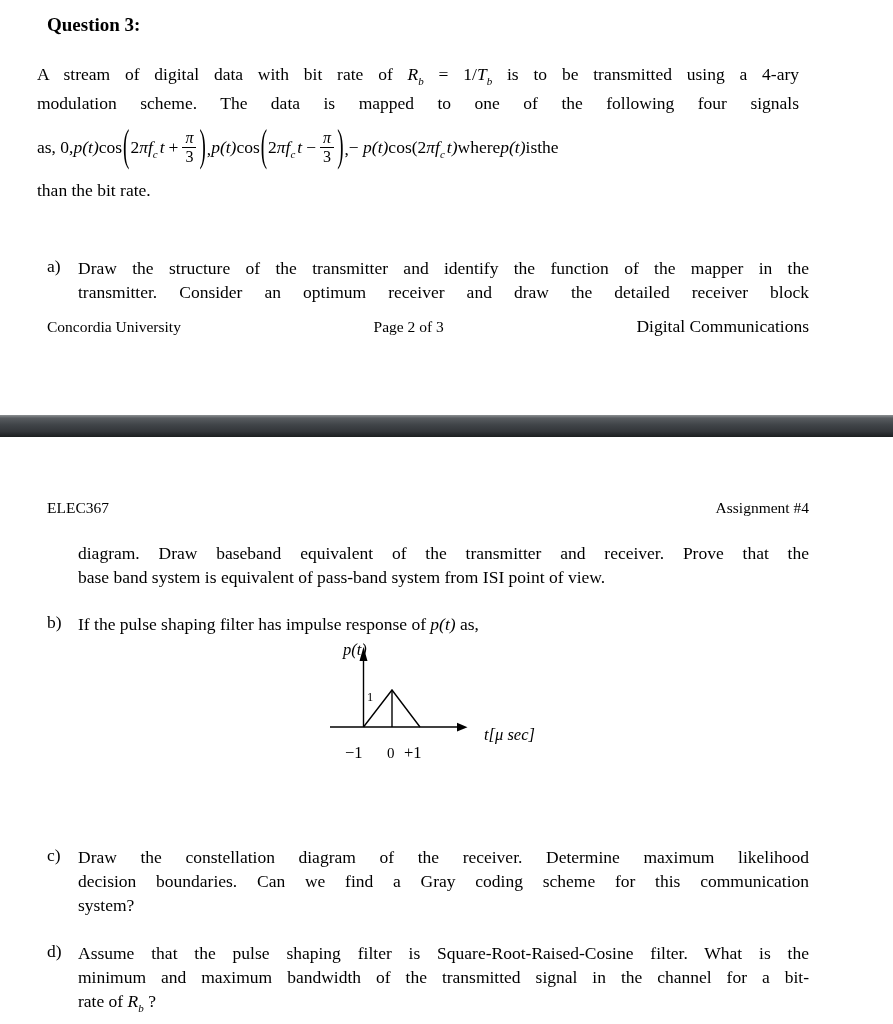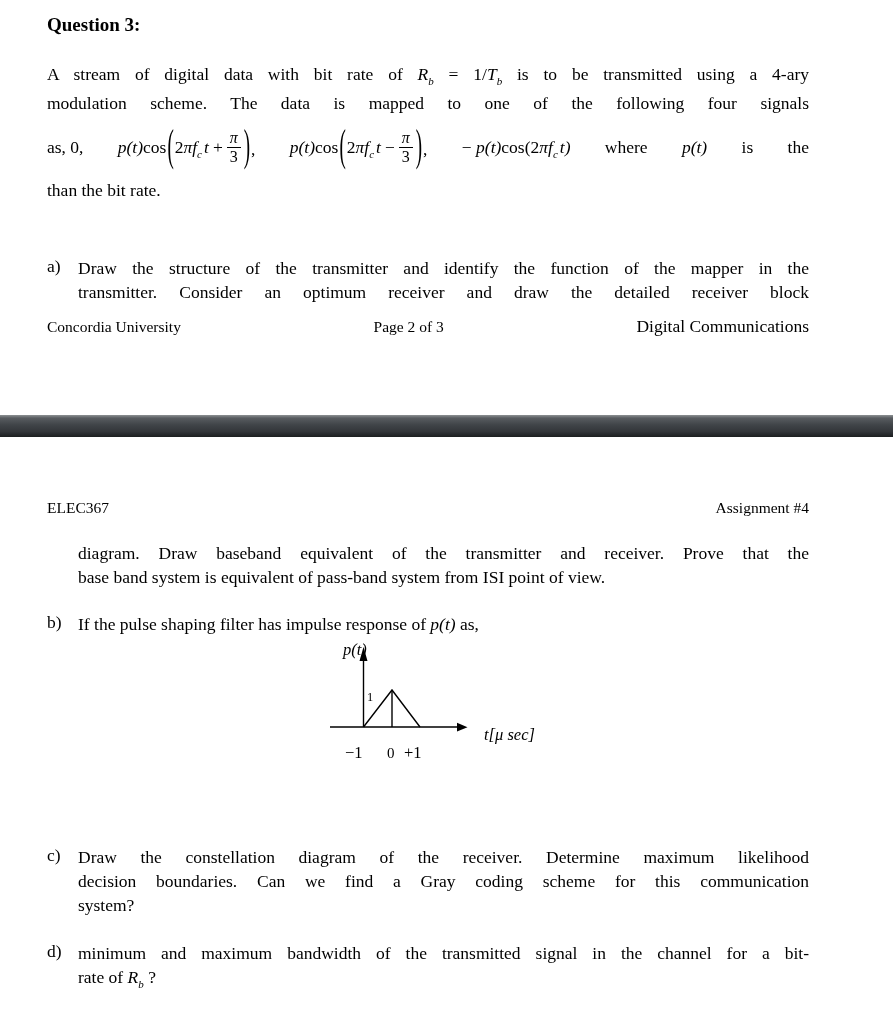--- a/index.html
+++ b/index.html
@@ -8,21 +8,21 @@
   .abs{position:absolute;}
   .jl{text-align:justify;text-align-last:justify;}
   .it{font-style:italic;}
   .heading{font-weight:bold;font-size:19px;}
   .ln{height:29px;line-height:29px;}
   .ln24{height:24px;line-height:24px;}
   sub.m{font-size:11px;font-style:italic;line-height:0;}
   .hang{position:absolute;left:-31px;top:0;}
   .itm{position:absolute;width:731px;}
   
-  .formula{height:58px;display:flex;justify-content:space-between;align-items:center;}
+  .formula{height:58px;display:flex;align-items:center;}
   .term{display:inline-flex;align-items:center;}
   .bp{display:inline-block;transform:scaleY(2.35);transform-origin:50% 55%;font-size:19px;padding:0 1px;}
   .frac{display:inline-flex;flex-direction:column;align-items:center;font-size:16px;line-height:1.1;margin:0 2px;}
   .frac .num{border-bottom:1.4px solid #000;padding:0 3px;font-style:italic;}
   .comma{align-self:flex-end;padding-bottom:5px;}
   .sp{margin-left:2px;margin-right:4px;}
   .op{margin-right:2px;}
   
   .spread{display:flex;justify-content:space-between;align-items:baseline;}
   .small{font-size:15.5px;}
@@ -36,21 +36,21 @@
   #plot text{fill:#000;font-family:"Liberation Serif","DejaVu Serif",serif;}
   .svgit{font-style:italic;}
 </style>
 </head>
 <body>
 
 <div class="page">
 
   <div class="abs heading" style="left:47px;top:14px;">Question 3:</div>
 
-  <div class="abs" style="left:47px;top:60px;width:762px;">
+  <div class="abs" style="left:37px;top:60px;width:762px;">
     <div class="ln jl"><span>A stream of digital data with bit rate of</span> <span class="it">R</span><sub class="m">b</sub> <span>= 1/</span><span class="it">T</span><sub class="m">b</sub> <span>is to be transmitted using a 4-ary</span></div>
     <div class="ln jl">modulation scheme. The data is mapped to one of the following four signals</div>
 
     <div class="formula">
       <span>as, 0,</span>
 
       <span class="term">
         <span><span class="it">p(t)</span><span>cos</span></span>
           <span class="bp">(</span>
           <span><span>2</span><span class="it">πf</span><sub class="m">c</sub><span class="it sp">t</span><span class="op">+</span></span>
@@ -136,17 +136,18 @@
 
   <div class="itm" style="left:78px;top:845px;">
     <span class="hang">c)</span>
     <div class="ln24 jl">Draw the constellation diagram of the receiver. Determine maximum likelihood</div>
     <div class="ln24 jl">decision boundaries. Can we find a Gray coding scheme for this communication</div>
     <div class="ln24">system?</div>
   </div>
 
   <div class="itm" style="left:78px;top:941px;">
     <span class="hang">d)</span>
+    <div class="ln24 jl">Assume that the pulse shaping filter is Square-Root-Raised-Cosine filter. What is the</div>
     <div class="ln24 jl">minimum and maximum bandwidth of the transmitted signal in the channel for a bit-</div>
     <div class="ln24"><span>rate of</span> <span class="it">R</span><sub class="m">b</sub> <span>?</span></div>
   </div>
 
 </div>
 
 </body></html>

